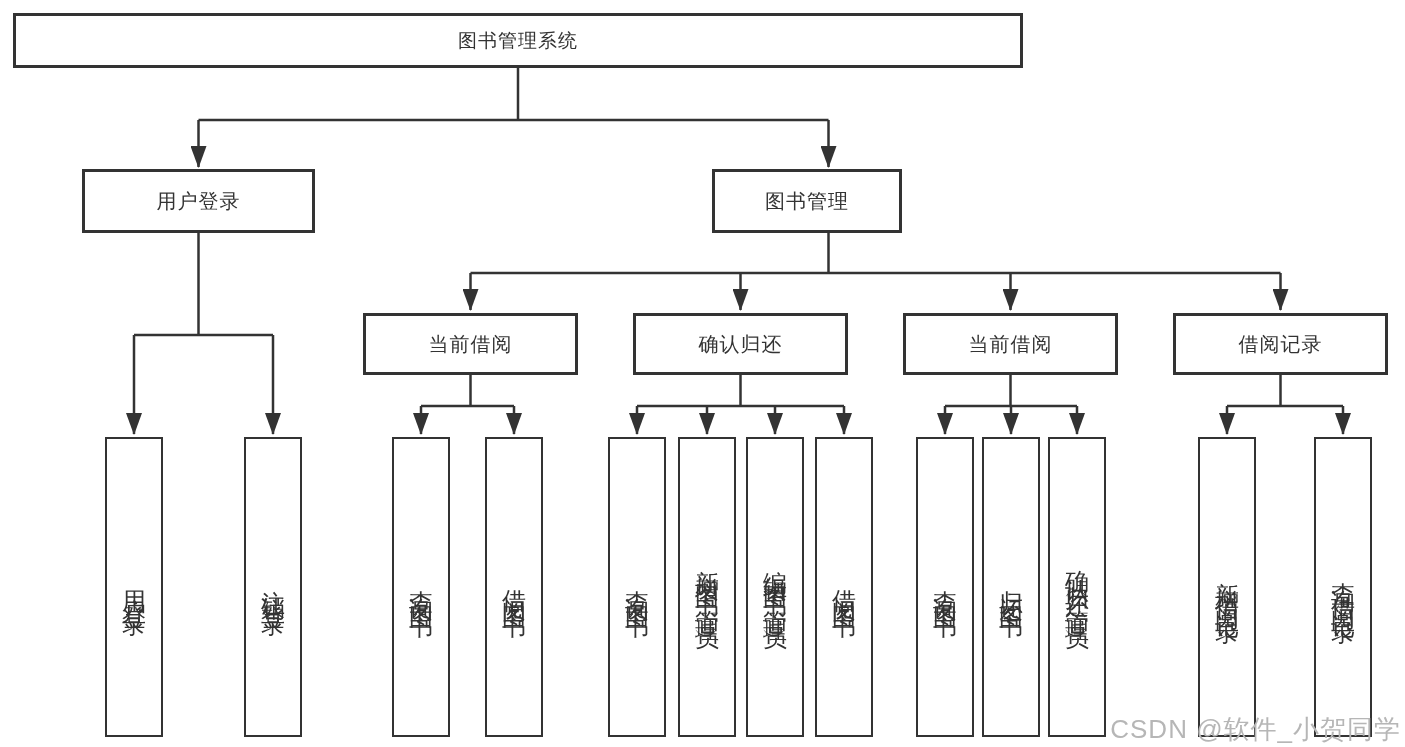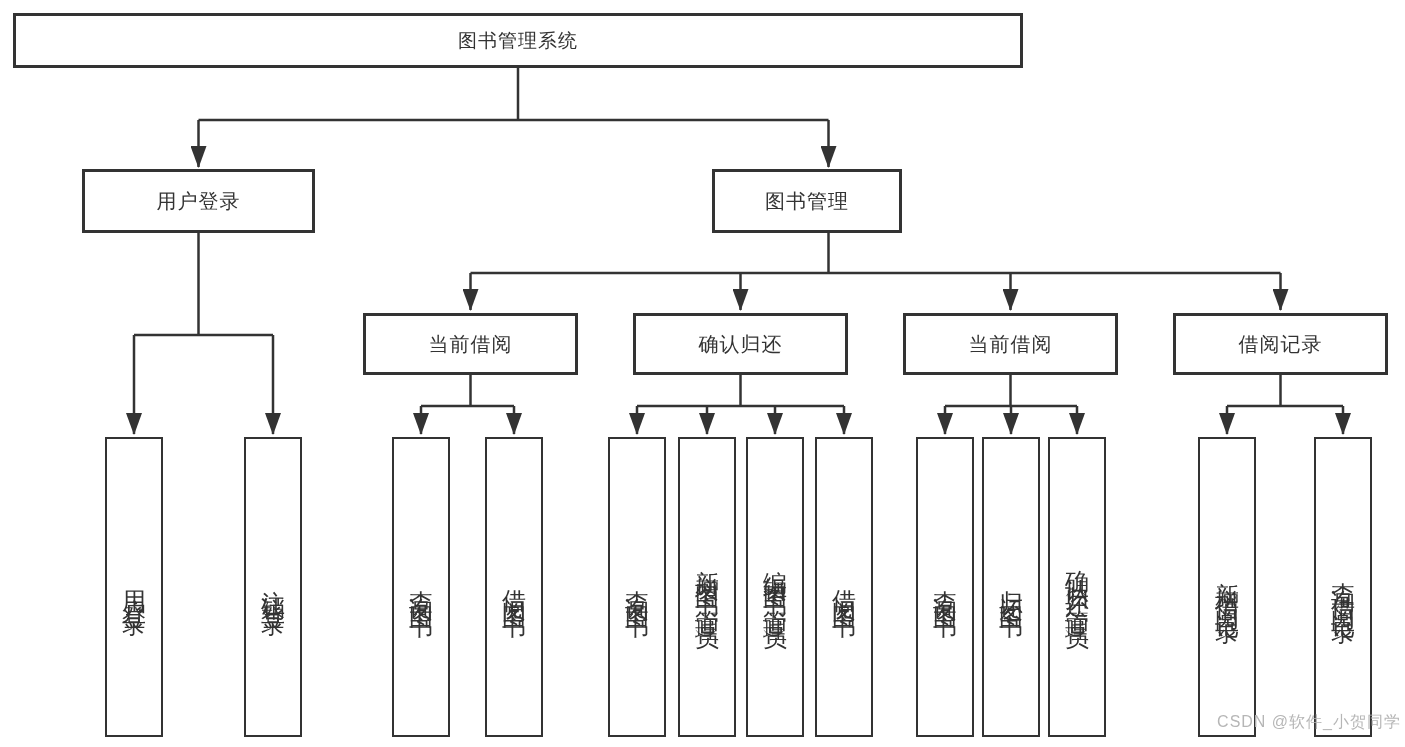--- a/index.html
+++ b/index.html
@@ -22,21 +22,21 @@
   .vbox {
     position:absolute; box-sizing:border-box;
     border:2.5px solid #333333; background:#ffffff;
     display:flex; align-items:center; justify-content:center;
     color:#333333; font-size:24px;
     writing-mode:vertical-rl; text-orientation:mixed;
     letter-spacing:8px; line-height:1; overflow:hidden;
   }
   .watermark {
     position:absolute; right:4px; top:712px;
-    color:#b6b6b6; font-size:16px; letter-spacing:1px;
+    color:#b6b6b6; font-size:26px; letter-spacing:1px;
     z-index:5; white-space:nowrap;
   }
 </style>
 </head>
 <body>
 
 <div id="canvas">
 
   <svg id="wires" viewBox="0 0 1405 747" xmlns="http://www.w3.org/2000/svg">
     <defs>

